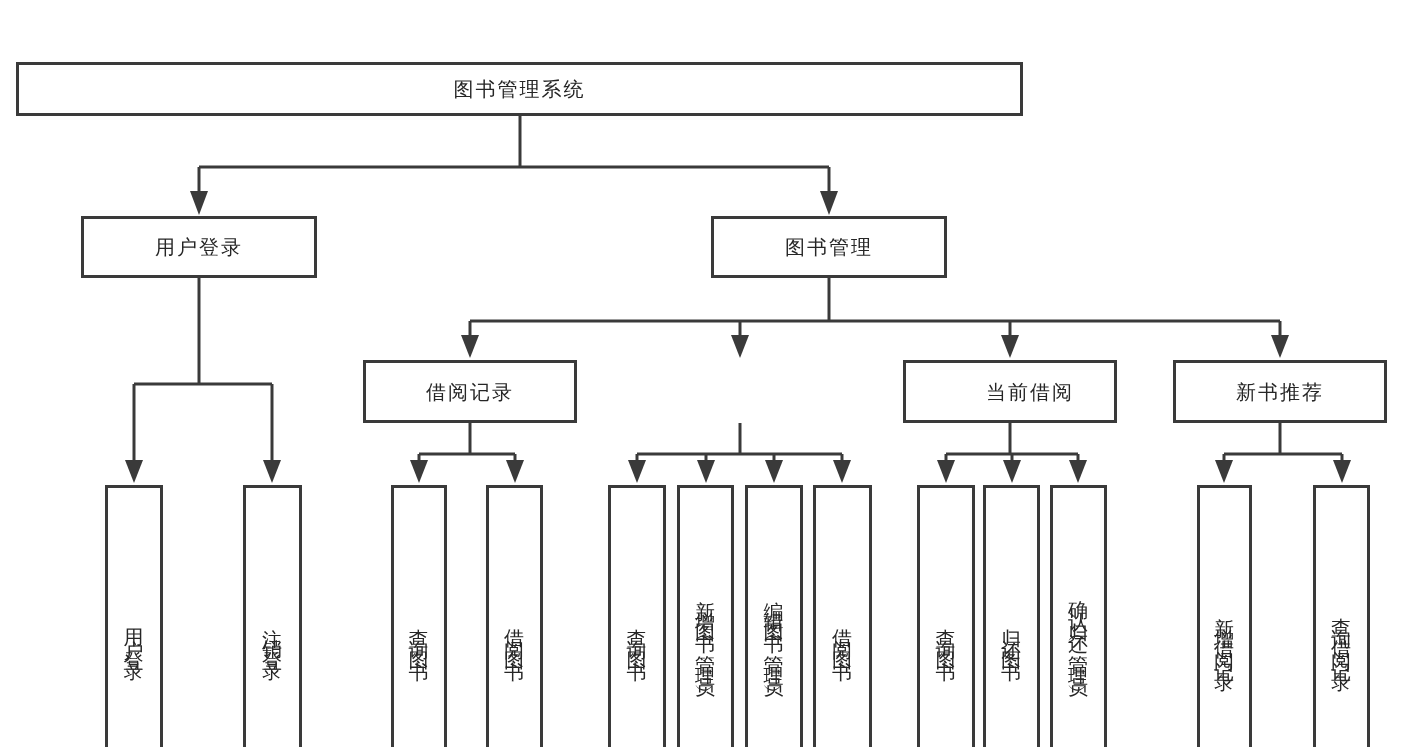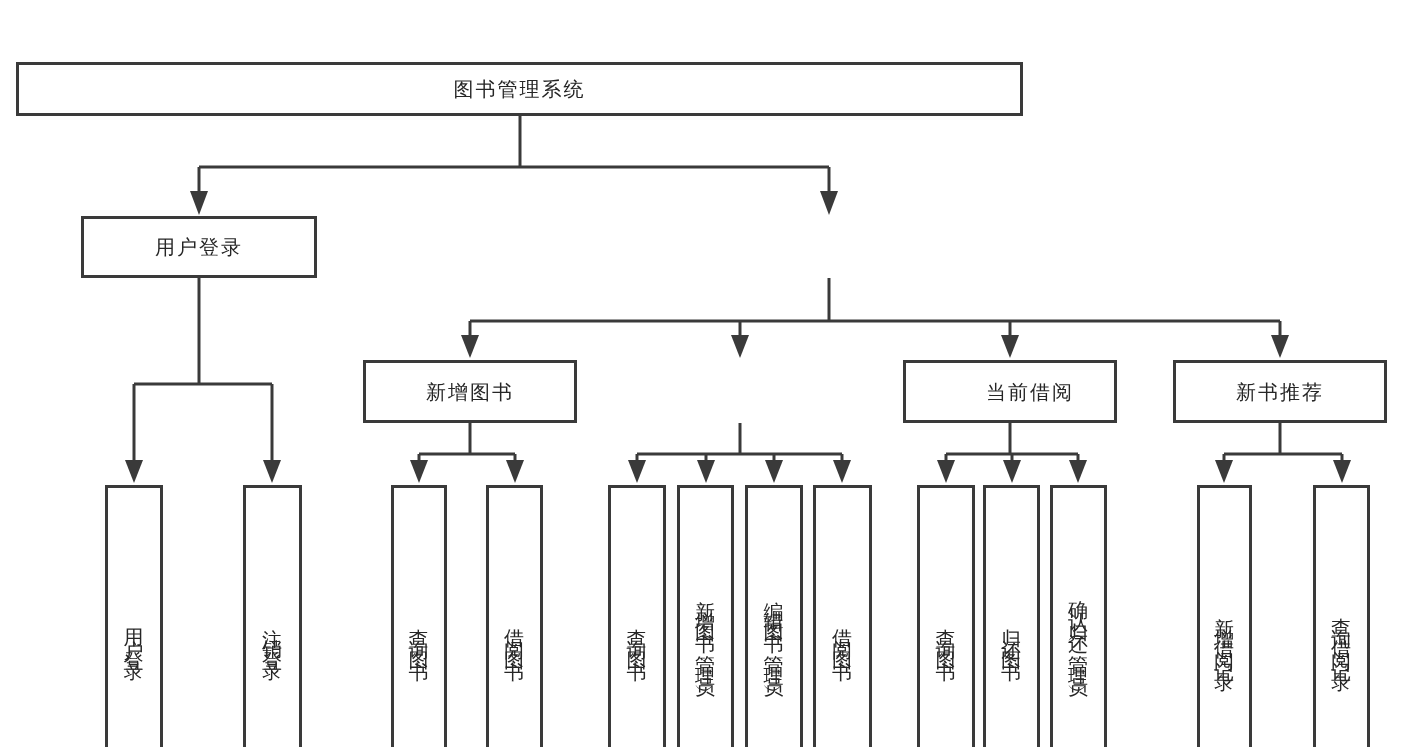--- a/index.html
+++ b/index.html
@@ -106,23 +106,26 @@
     </g>
   </svg>
 
   <div class="box" style="left:16px;top:14px;width:1007px;height:54px;">
     <span class="hlabel">图书管理系统</span>
   </div>
 
   <div class="box" style="left:81px;top:168px;width:236px;height:62px;">
     <span class="hlabel">用户登录</span>
   </div>
+  <div class="box" style="left:711px;top:168px;width:236px;height:62px;">
+    <span class="hlabel">图书管理</span>
+  </div>
 
   <div class="box" style="left:363px;top:312px;width:214px;height:63px;">
-    <span class="hlabel">新增图书</span>
+    <span class="hlabel">借阅记录</span>
   </div>
   <div class="box" style="left:903px;top:312px;width:214px;height:63px;padding-left:40px;">
     <span class="hlabel">当前借阅</span>
   </div>
   <div class="box" style="left:1173px;top:312px;width:214px;height:63px;">
     <span class="hlabel">新书推荐</span>
   </div>
 
   <div class="vbox" style="left:105px;width:58px;">
     <span class="vlabel">用户登录</span>

